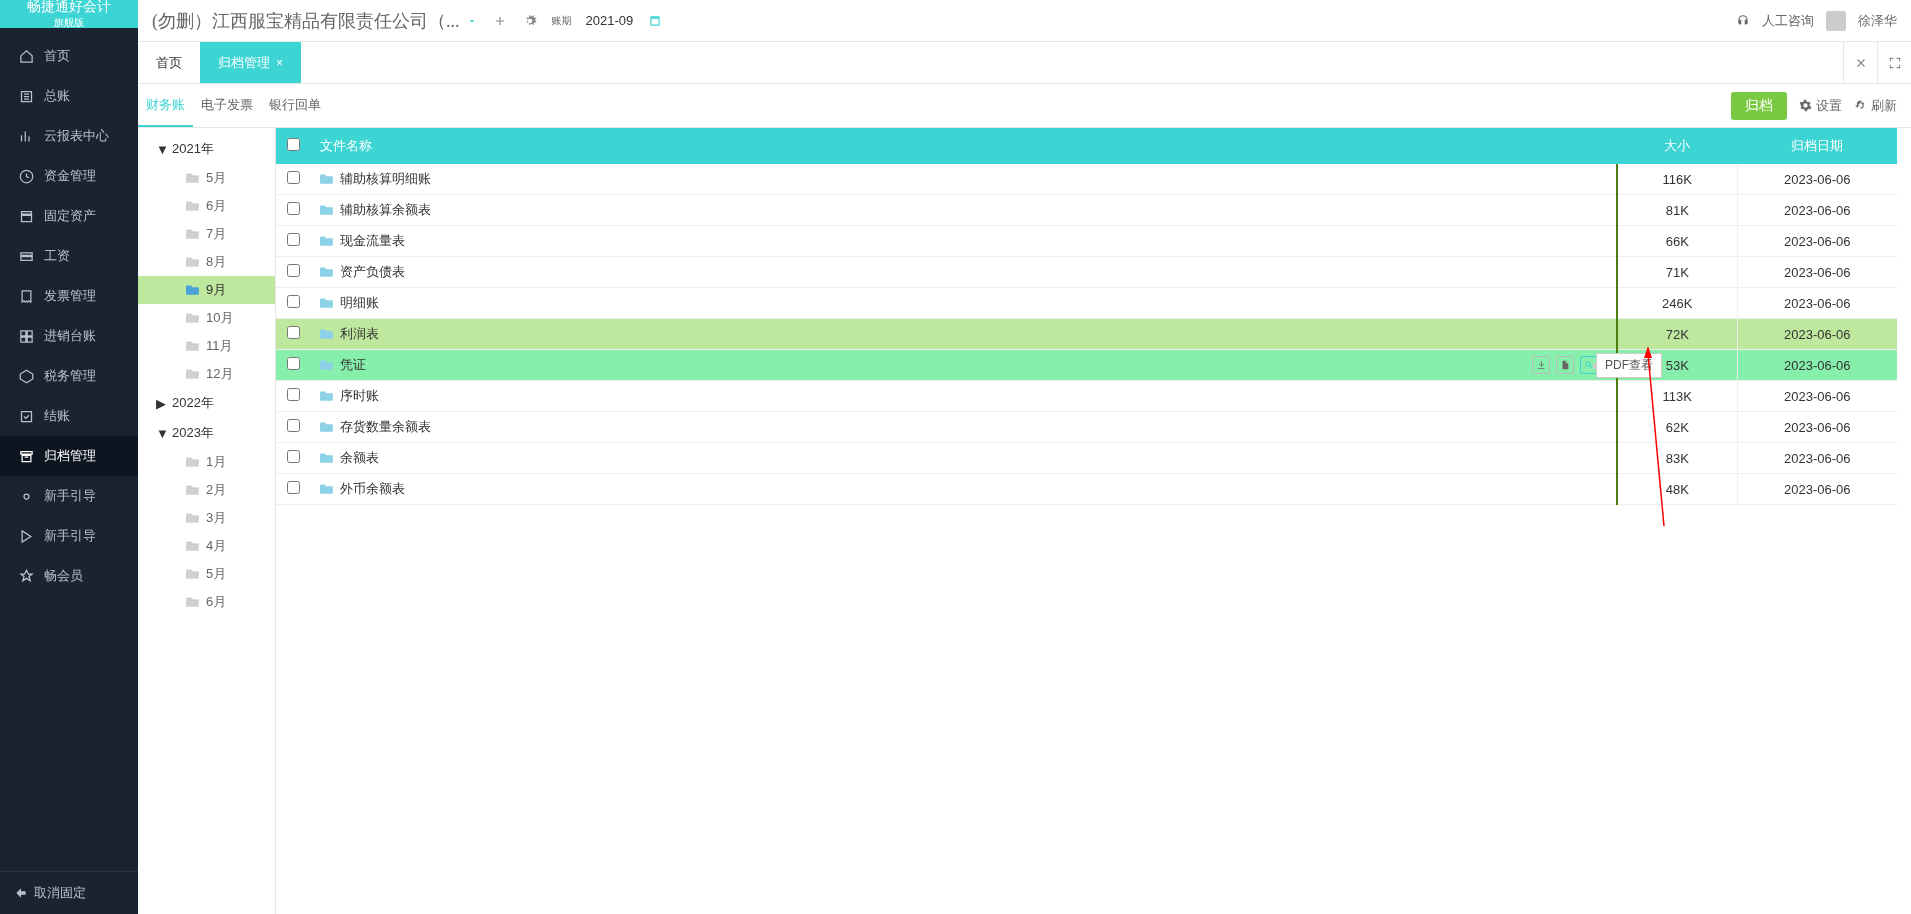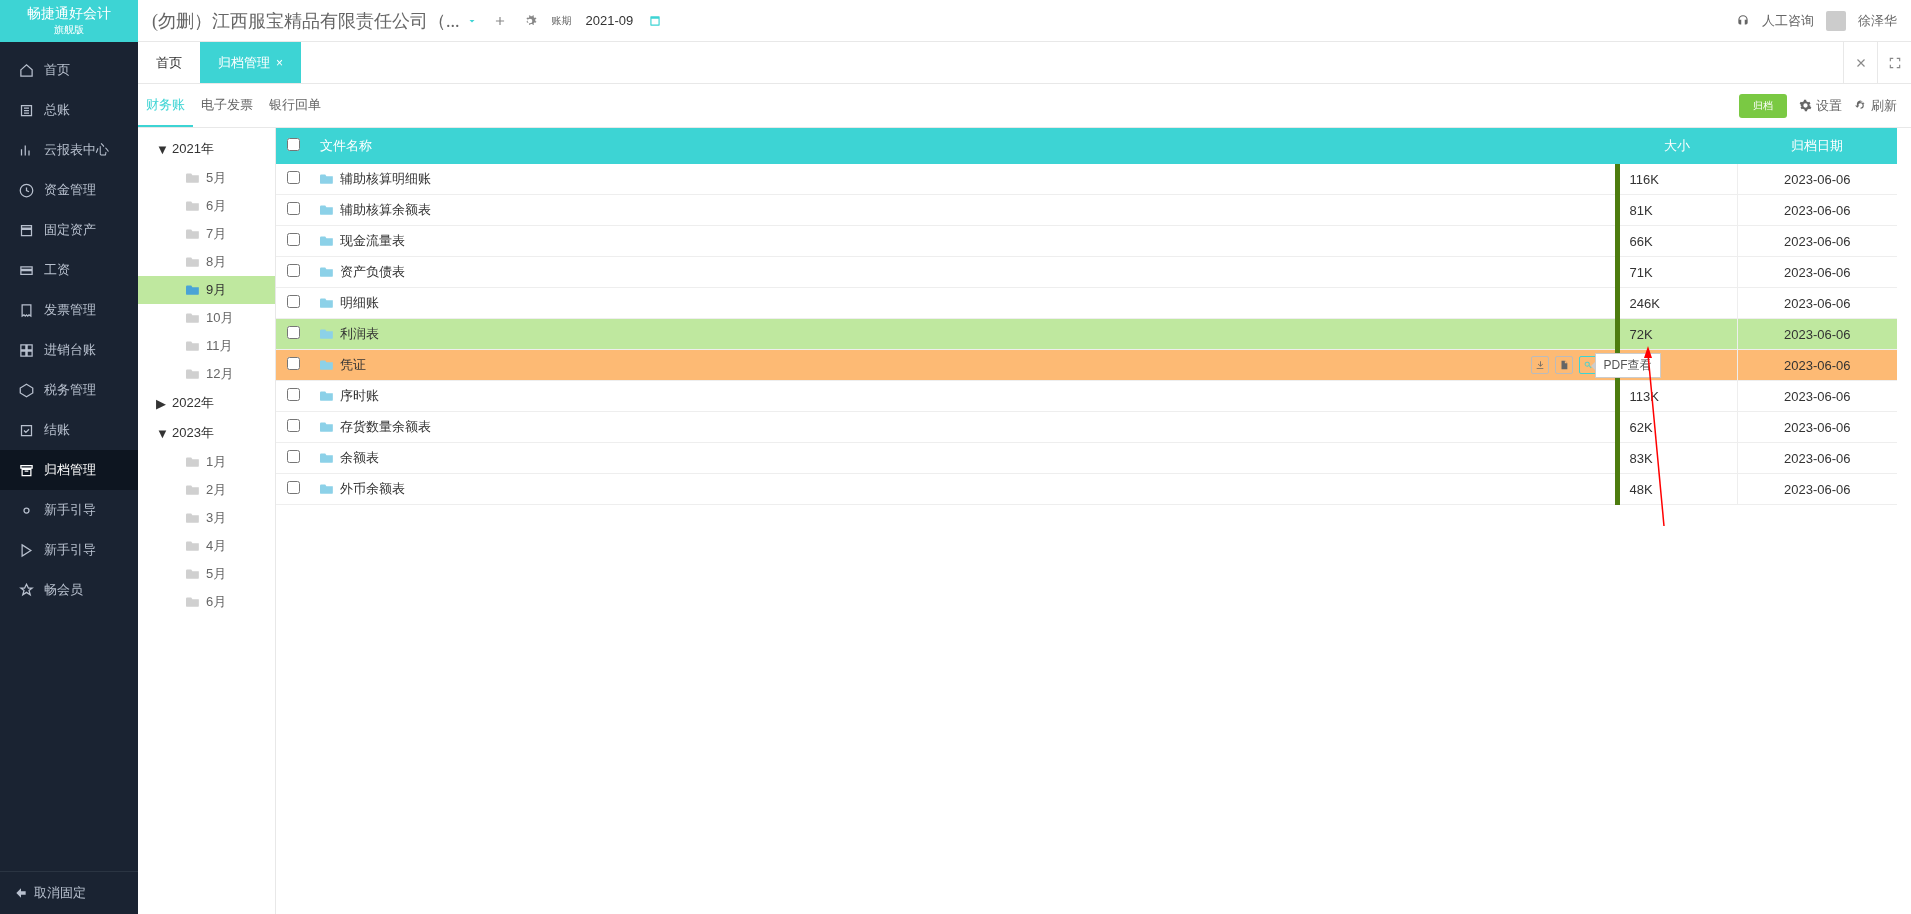--- a/index.html
+++ b/index.html
@@ -1,21 +1,21 @@
 <!DOCTYPE html>
 <html><head>
 <meta charset="utf-8">
 <style>
 * { box-sizing: border-box; margin: 0; padding: 0; }
 body { font-family: "Microsoft YaHei", Arial, sans-serif; font-size: 13px; color: #333; background: #f5f5f5; overflow: hidden; }
 .app { display: flex; height: 100vh; width: 100vw; }
 
 
 .sidebar { width: 138px; background: #1a2332; color: #b8c0ce; display: flex; flex-direction: column; }
-.logo-area { height: 42px; background: #3dd4d4; color: #fff; display: flex; align-items: center; justify-content: center; font-size: 14px; flex-direction: column; }
+.logo-area { height: 28px; background: #3dd4d4; color: #fff; display: flex; align-items: center; justify-content: center; font-size: 14px; flex-direction: column; }
 .logo-text { font-weight: 500; }
 .logo-sub { font-size: 10px; }
 .nav { flex: 1; padding-top: 8px; }
 .nav-item { display: flex; align-items: center; padding: 11px 18px; cursor: pointer; font-size: 13px; }
 .nav-item.active { background: #0d1520; color: #fff; }
 .nav-item .nav-icon { width: 16px; height: 16px; margin-right: 10px; display: inline-flex; align-items: center; justify-content: center; }
 .sidebar-footer { padding: 12px 14px; border-top: 1px solid #2a3442; font-size: 13px; cursor: pointer; display: flex; align-items: center; }
 .sidebar-footer .nav-icon { margin-right: 6px; }
 
 
@@ -37,44 +37,44 @@
 .tabs-spacer { flex: 1; }
 .tab-action { width: 34px; display: flex; align-items: center; justify-content: center; border-left: 1px solid #e8e8e8; color: #888; cursor: pointer; }
 
 
 .content { flex: 1; display: flex; flex-direction: column; padding: 0; min-height: 0; }
 .sub-tabs-row { height: 44px; display: flex; align-items: center; border-bottom: 1px solid #e8e8e8; padding: 0 14px 0 0; }
 .sub-tabs { display: flex; height: 100%; }
 .sub-tab { padding: 0 8px; display: flex; align-items: center; font-size: 13px; cursor: pointer; color: #666; border-bottom: 2px solid transparent; }
 .sub-tab.active { color: #3dd4d4; border-bottom-color: #3dd4d4; }
 .sub-toolbar { margin-left: auto; display: flex; align-items: center; gap: 12px; }
-.btn-primary { background: #7ac943; color: #fff; border: none; padding: 5px 14px; border-radius: 3px; font-size: 10px; cursor: pointer; }
+.btn-primary { background: #7ac943; color: #fff; border: none; padding: 5px 14px; border-radius: 3px; font-size: 14px; cursor: pointer; }
 .toolbar-link { color: #666; font-size: 13px; cursor: pointer; display: flex; align-items: center; gap: 4px; }
 
 .panel-body { flex: 1; display: flex; min-height: 0; }
 .tree-panel { width: 138px; border-right: 1px solid #e8e8e8; overflow-y: auto; padding: 6px 0; font-size: 13px; }
 .tree-year { padding: 6px 18px; cursor: pointer; display: flex; align-items: center; gap: 6px; color: #333; }
 .tree-year .caret { width: 10px; display: inline-block; }
 .tree-month { padding: 5px 10px 5px 48px; cursor: pointer; color: #666; display: flex; align-items: center; gap: 6px; }
 .tree-month .folder-ic { width: 14px; height: 12px; display: inline-block; }
 .tree-month.selected { background: #bfe89f; color: #333; }
 .tree-month.selected .folder-ic path { fill: #4aa3d6; }
 .folder-ic path { fill: #d0d0d0; }
 
 .table-panel { flex: 1; display: flex; flex-direction: column; min-width: 0; padding: 0 14px 0 0; position: relative; }
 .file-table { width: 100%; border-collapse: collapse; font-size: 13px; }
 .file-table thead th { background: #3dd4d4; color: #fff; font-weight: 400; padding: 9px 10px; text-align: left; }
 .file-table thead th.col-size, .file-table thead th.col-date { text-align: center; }
 .file-table tbody tr { border-bottom: 1px solid #eee; }
 .file-table tbody tr.sel-row { background: #bfe89f; }
-.file-table tbody tr.hover-row { background: #fdba74; }
+.file-table tbody tr.hover-row { background: #86efac; }
 .file-table td { padding: 6px 10px; }
 .file-table td.col-chk { width: 34px; text-align: center; }
 .file-table th.col-chk { width: 34px; text-align: center; }
-.file-table td.col-size { width: 120px; border-left: 5px solid #4d7c0f; }
+.file-table td.col-size { width: 120px; text-align: center; border-left: 2px solid #4d7c0f; }
 .file-table td.col-date { width: 160px; text-align: center; border-left: 1px solid #eee; }
 .file-table th.col-size { width: 120px; }
 .file-table th.col-date { width: 160px; }
 .file-name-cell { display: flex; align-items: center; gap: 6px; position: relative; }
 .file-ic { width: 14px; height: 12px; display: inline-block; }
 .file-ic path { fill: #8cd1e8; }
 .row-actions { position: absolute; right: 8px; display: flex; gap: 6px; align-items: center; }
 .action-ic { width: 18px; height: 18px; cursor: pointer; color: #666; display: inline-flex; align-items: center; justify-content: center; border: 1px solid #bbb; border-radius: 2px; font-size: 10px; }
 .action-ic.active-ic { border-color: #3dd4d4; color: #3dd4d4; }
 .tooltip-box { position: absolute; right: -64px; background: #fff; border: 1px solid #ccc; padding: 3px 8px; font-size: 12px; color: #555; white-space: nowrap; }

